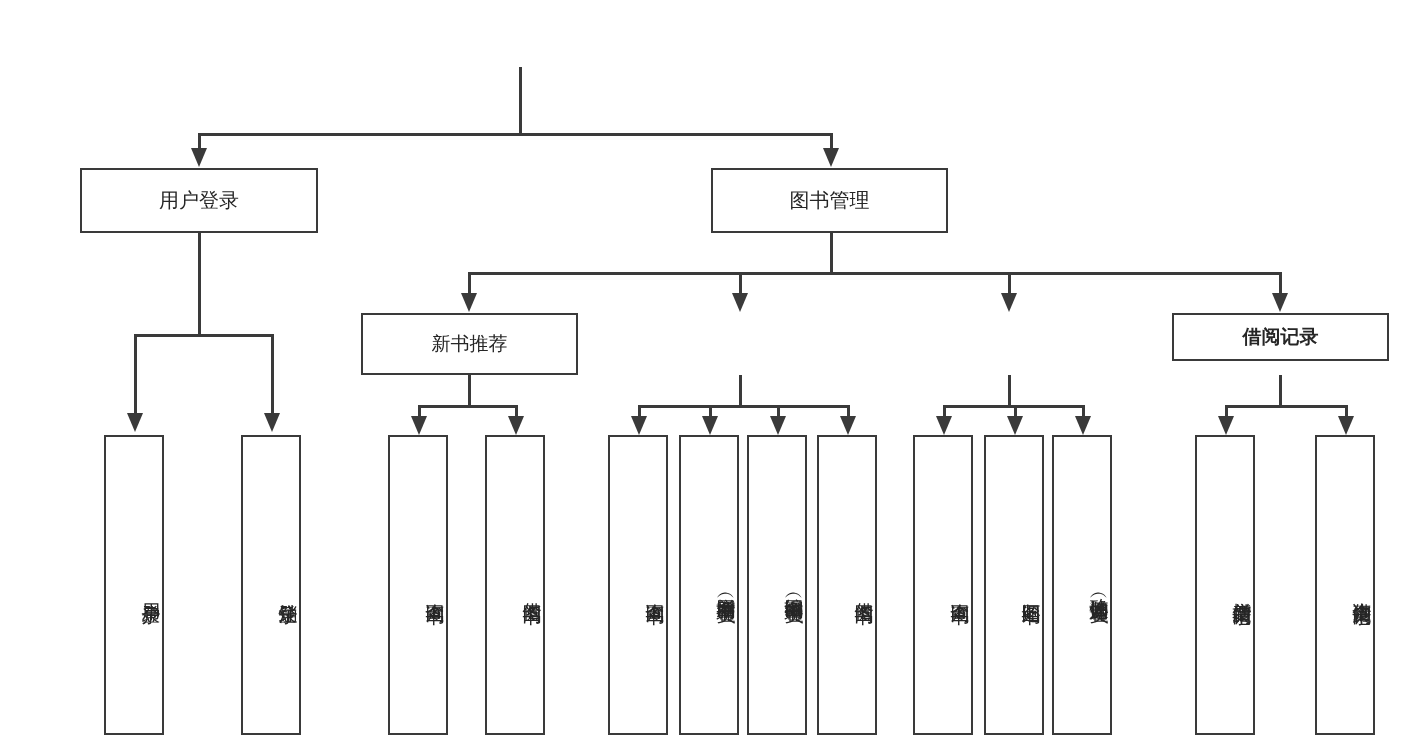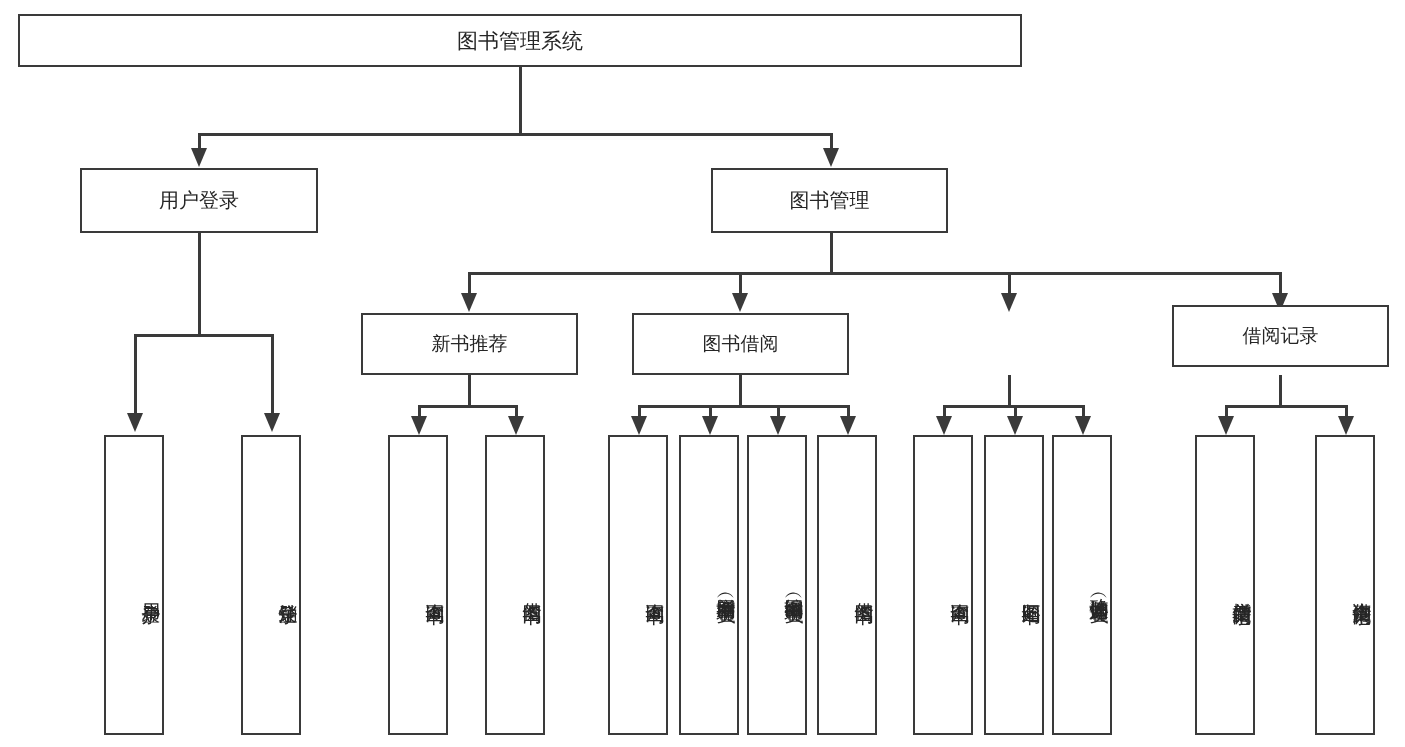--- a/index.html
+++ b/index.html
@@ -132,28 +132,26 @@
   <div class="edge v" style="left:1082px; top:405px; height:14px;"></div>
   <div class="arrow" style="left:1075px; top:416px;"></div>
 
   <div class="edge v" style="left:1279px; top:375px; height:30px;"></div>
   <div class="edge h" style="left:1225px; top:405px; width:120px;"></div>
   <div class="edge v" style="left:1225px; top:405px; height:14px;"></div>
   <div class="arrow" style="left:1218px; top:416px;"></div>
   <div class="edge v" style="left:1345px; top:405px; height:14px;"></div>
   <div class="arrow" style="left:1338px; top:416px;"></div>
 
-  <div class="node root" style="left:18px; top:14px; width:1004px; height:53px;">图书管理系统</div>
 
   <div class="node lvl1" style="left:80px; top:168px; width:238px; height:65px;">用户登录</div>
   <div class="node lvl2" style="left:361px; top:313px; width:217px; height:62px;">新书推荐</div>
 
   <div class="node lvl1" style="left:711px; top:168px; width:237px; height:65px;">图书管理</div>
-  <div class="node lvl2" style="left:632px; top:313px; width:217px; height:62px;">图书借阅</div>
-  <div class="node lvl2" style="left:1172px; top:305px; width:217px; height:62px;">借阅记录</div>
+  <div class="node lvl2" style="left:1172px; top:313px; width:217px; height:48px;font-weight:bold;">借阅记录</div>
 
   <div class="node leaf" style="left:104px; top:435px; width:60px; height:300px;">用户登录</div>
   <div class="node leaf" style="left:241px; top:435px; width:60px; height:300px;">注销登录</div>
 
   <div class="node leaf" style="left:388px; top:435px; width:60px; height:300px;">查询图书</div>
   <div class="node leaf" style="left:485px; top:435px; width:60px; height:300px;">借阅图书</div>
 
   <div class="node leaf" style="left:608px; top:435px; width:60px; height:300px;">查询图书</div>
   <div class="node leaf tall" style="left:679px; top:435px; width:60px; height:300px;">新增图书（管理员）</div>
   <div class="node leaf tall" style="left:747px; top:435px; width:60px; height:300px;">编辑图书（管理员）</div>

